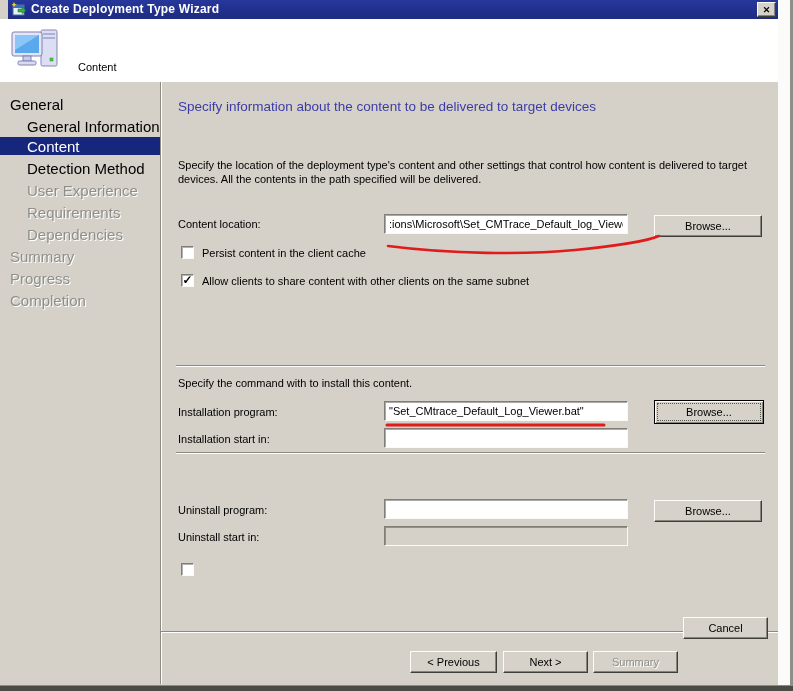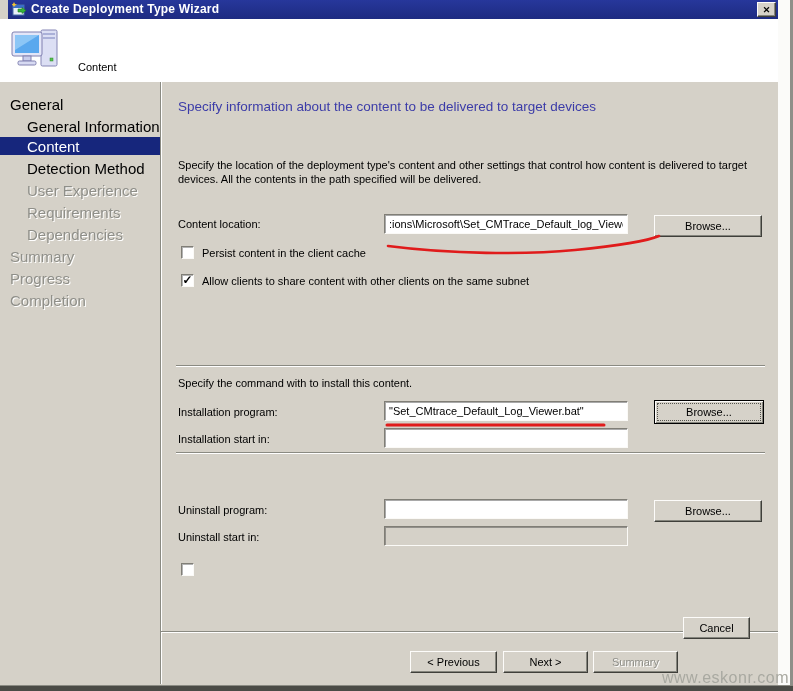--- a/index.html
+++ b/index.html
@@ -145,23 +145,22 @@
 
   <div class="abs t11" style="left:178px;top:530px">Uninstall start in:</div>
   <input class="abs input gray" style="left: 384px; top: 526px;" type="text" disabled="" value="">
 
   <div class="abs checkbox" style="left:181px;top:563px"></div>
 
   <div class="abs sep" style="left:161px;top:631px;width:617px"></div>
   <div class="abs btn" style="left:410px;top:651px;width:87px;height:22px">&lt; Previous</div>
   <div class="abs btn" style="left:503px;top:651px;width:85px;height:22px">Next &gt;</div>
   <div class="abs btn disabled" style="left:593px;top:651px;width:85px;height:22px">Summary</div>
-  <div class="abs btn" style="left:683px;top:617px;width:67px;height:22px">Cancel</div>
+  <div class="abs btn" style="left:683px;top:617px;width:85px;height:22px">Cancel</div>
 
-  <div class="abs watermark" style="right:4px;top:669px">www.eskonr.com</div>
 
   <div class="abs rframe"></div>
   <div class="abs redge"></div>
   <div class="abs bottombar"></div>
 
   <svg class="abs annot" viewBox="0 0 793 691">
     <path d="M 388 246 C 450 254 525 255 575 250 C 615 246 645 242 659 236" fill="none" stroke="#e01b1b" stroke-width="2.6" stroke-linecap="round"></path>
     <path d="M 387 425 L 604 425" fill="none" stroke="#e01b1b" stroke-width="3" stroke-linecap="round"></path>
   </svg>
 

